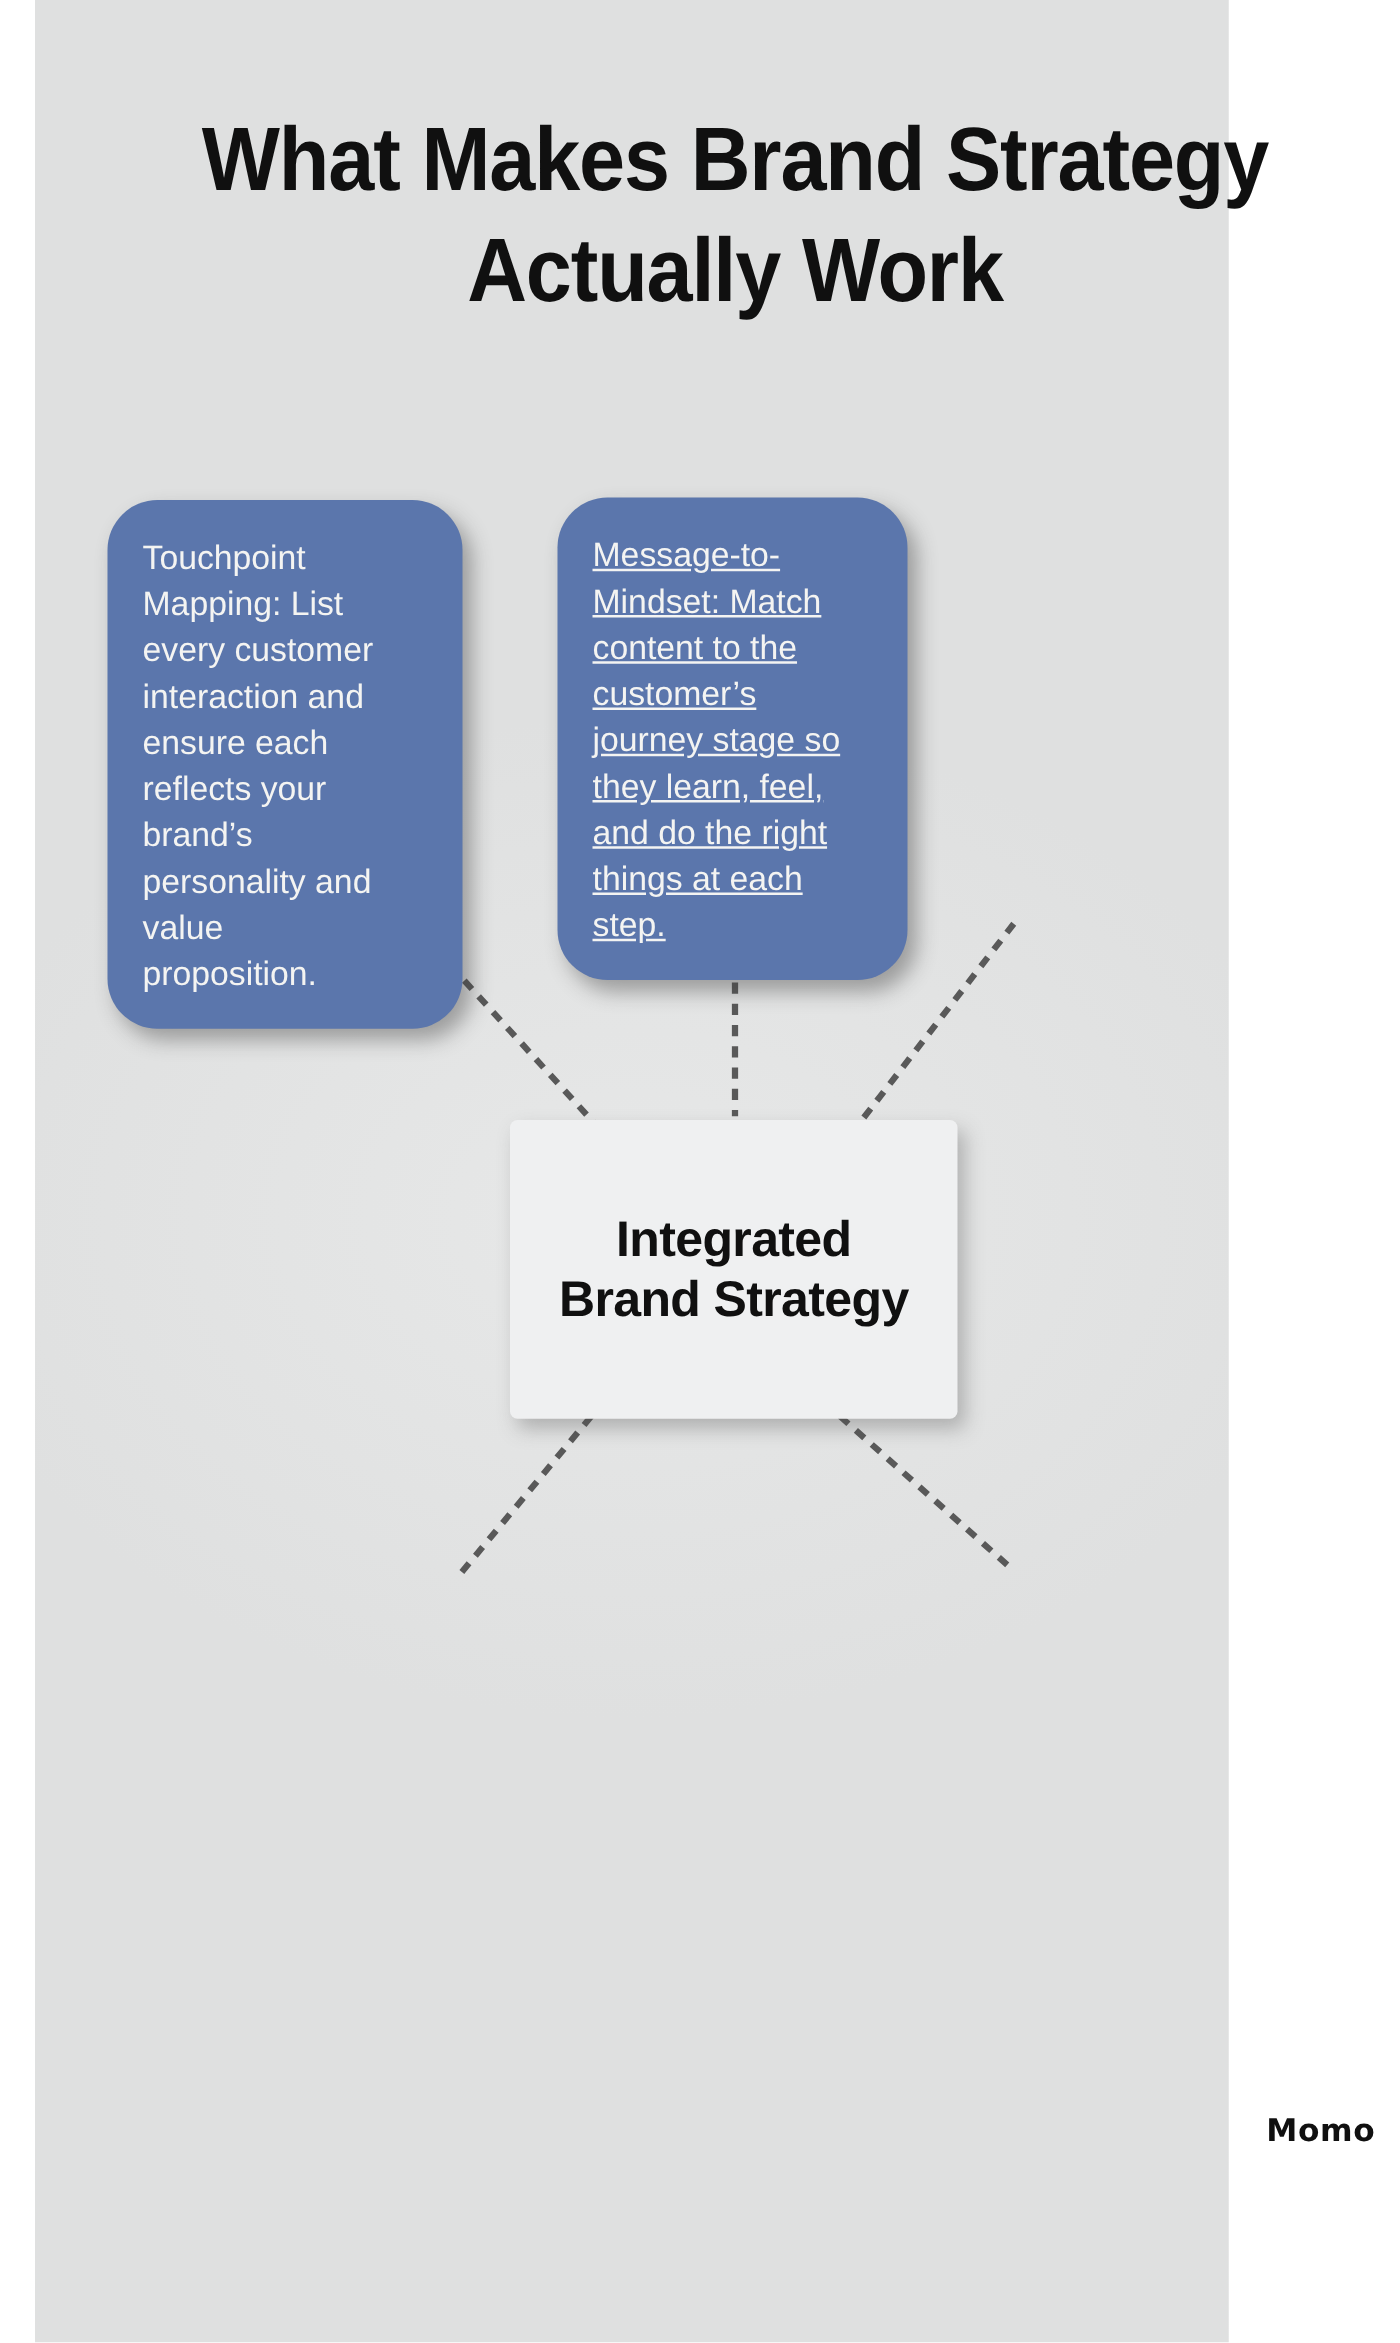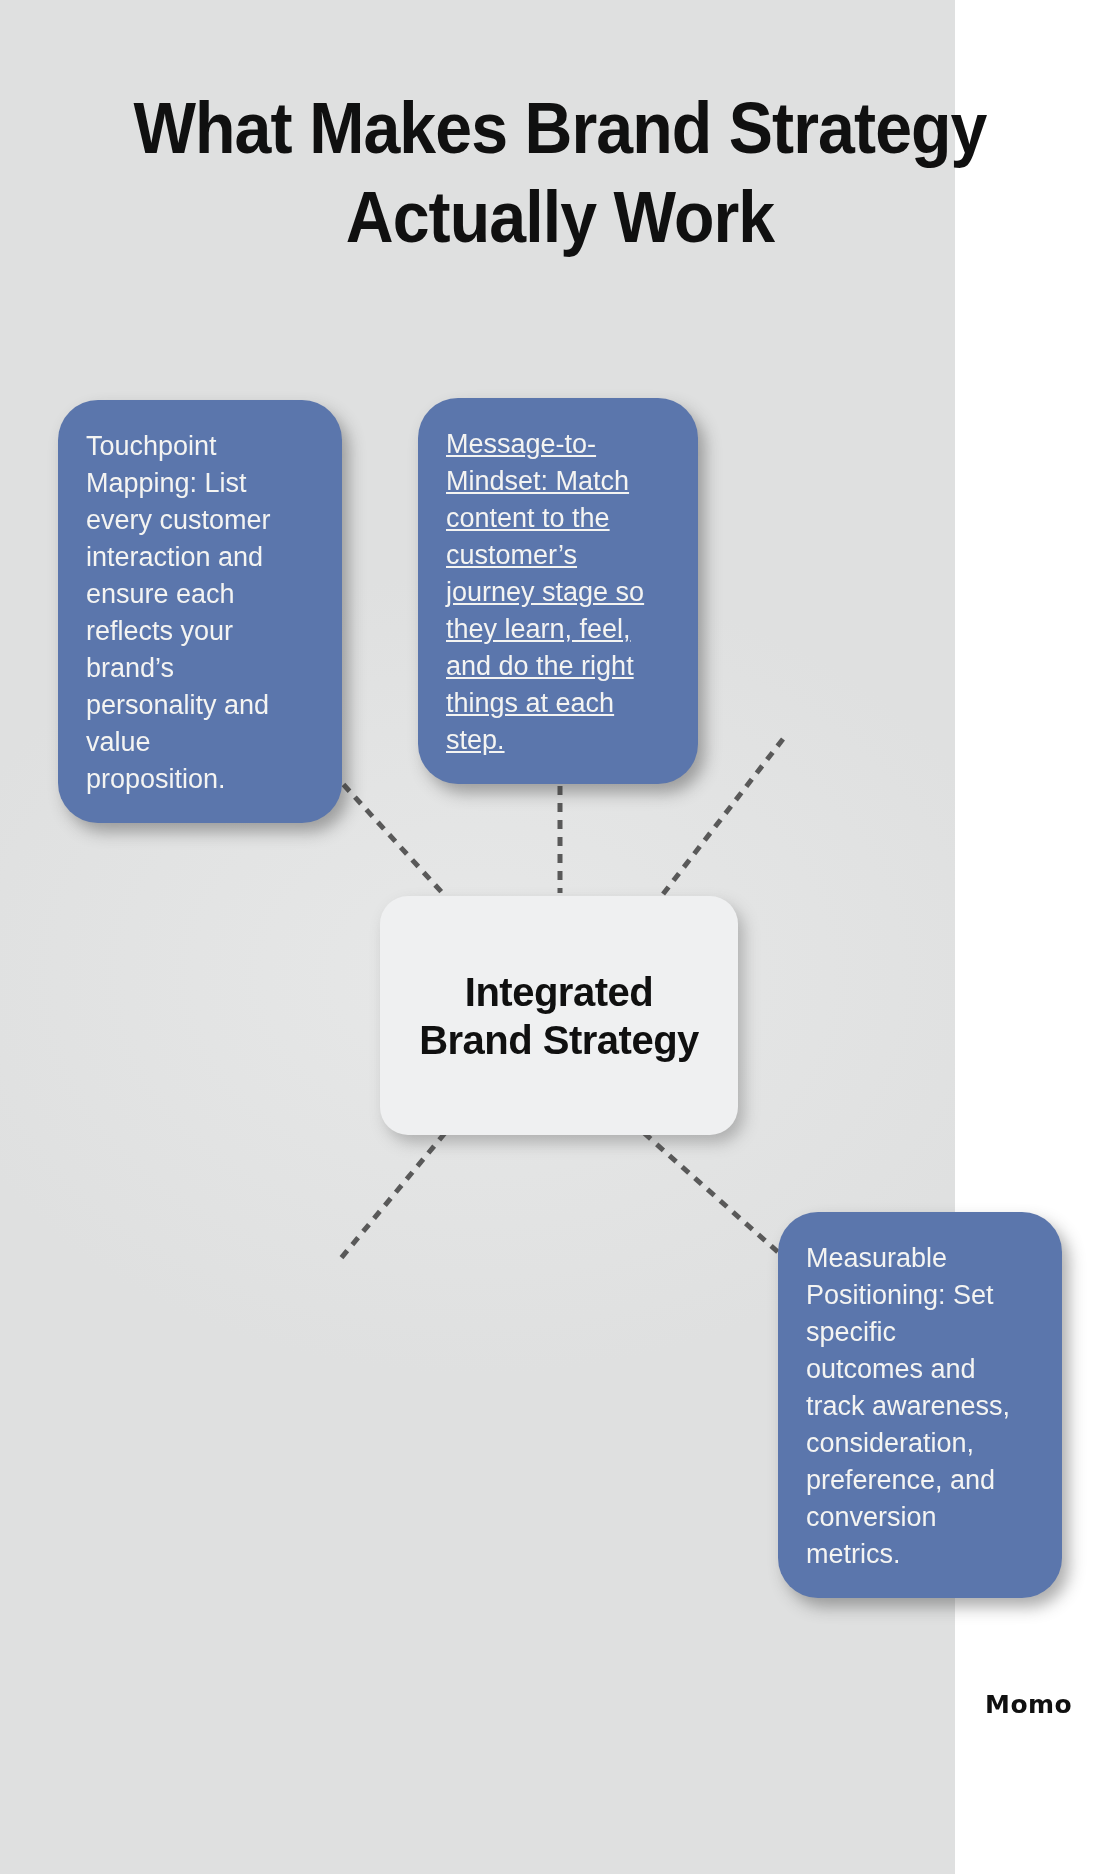--- a/index.html
+++ b/index.html
@@ -10,20 +10,21 @@
     width: 1120px;
     height: 1874px;
     font-family: "Liberation Sans", sans-serif;
     overflow: hidden;
   }
   .canvas {
     position: relative;
     width: 955px;
     height: 1874px;
     background: radial-gradient(ellipse 700px 500px at 50% 52%, var(--bg-light), var(--bg) 80%);
+    margin-left: 28px;
   }
   .title {
     position: absolute;
     top: 84px;
     left: 0;
     width: 1120px;
     margin: 0;
     text-align: center;
     font-size: 72px;
     line-height: 89px;
@@ -68,21 +69,21 @@
   .node-4 { left: 58px;  top: 1213px; }
   .node-5 { left: 778px; top: 1212px; }
   .center-node {
     position: absolute;
     left: 380px;
     top: 896px;
     width: 358px;
     height: 239px;
     box-sizing: border-box;
     background: var(--center-bg);
-    border-radius: 28px;
+    border-radius: 6px;
     box-shadow: 6px 8px 15px rgba(80, 80, 80, 0.35);
     display: flex;
     align-items: center;
     justify-content: center;
   }
   .center-node p {
     margin: 0;
     text-align: center;
     font-size: 40px;
     line-height: 48px;
@@ -144,27 +145,16 @@
 step.</p>
   </div>
 
 
   <div class="center-node">
     <p>Integrated
 Brand Strategy</p>
   </div>
 
 
-  <div class="node node-5">
-    <p>Measurable
-Positioning: Set
-specific
-outcomes and
-track awareness,
-consideration,
-preference, and
-conversion
-metrics.</p>
-  </div>
 
   <p class="watermark">Momo</p>
 
 </div>
 
 </body></html>

